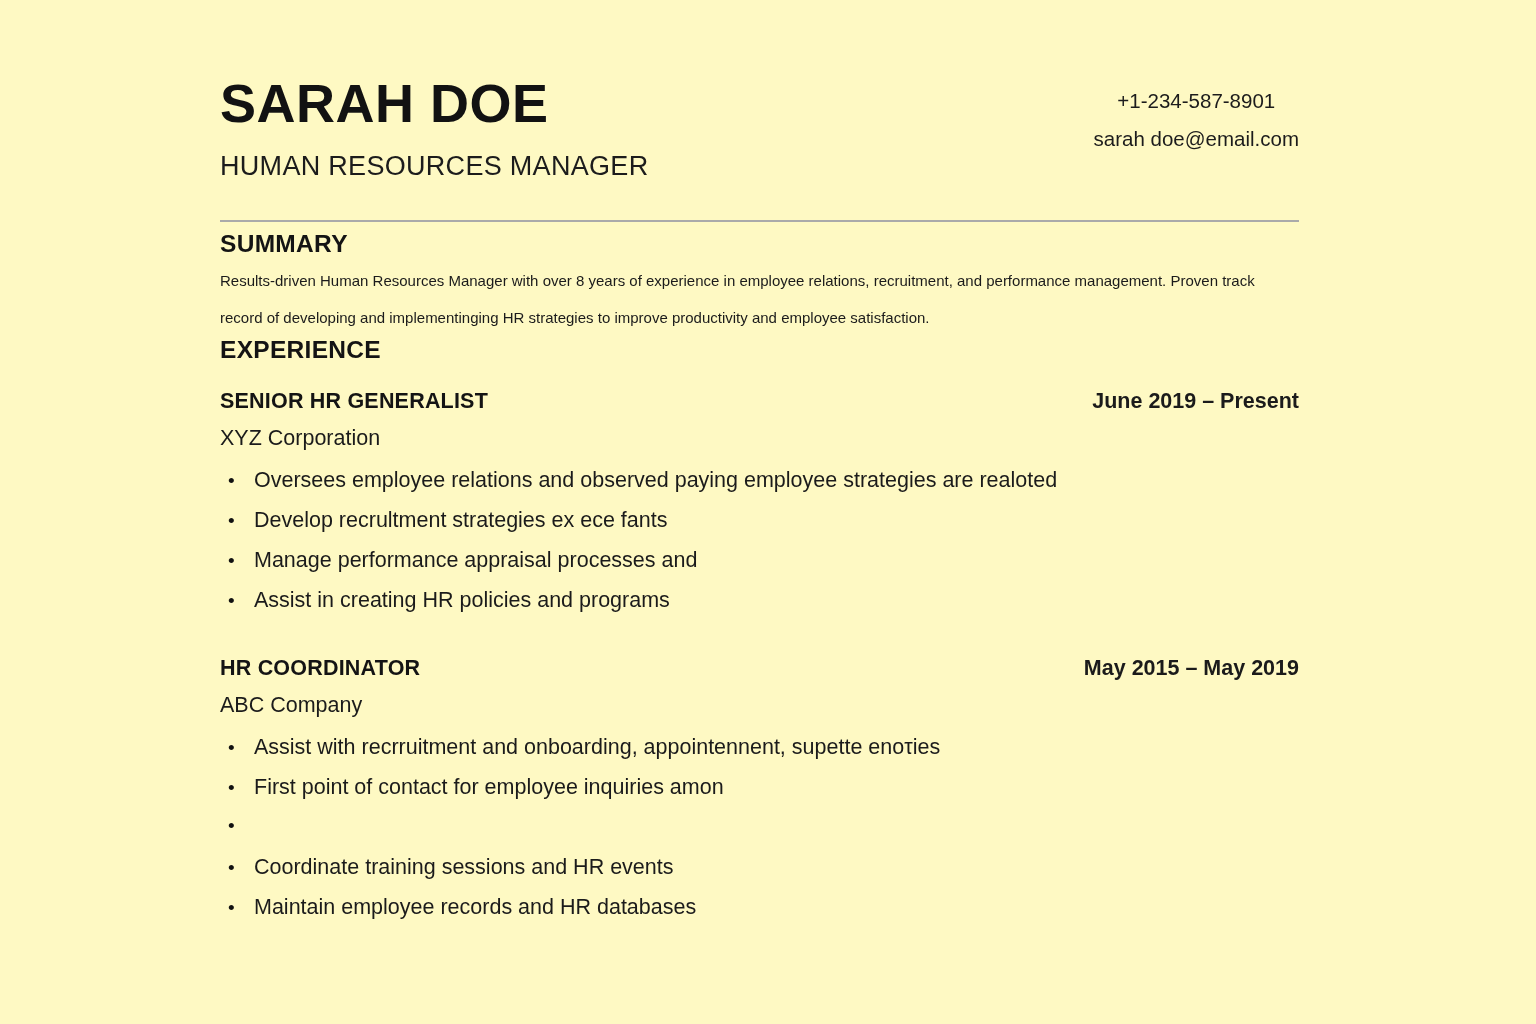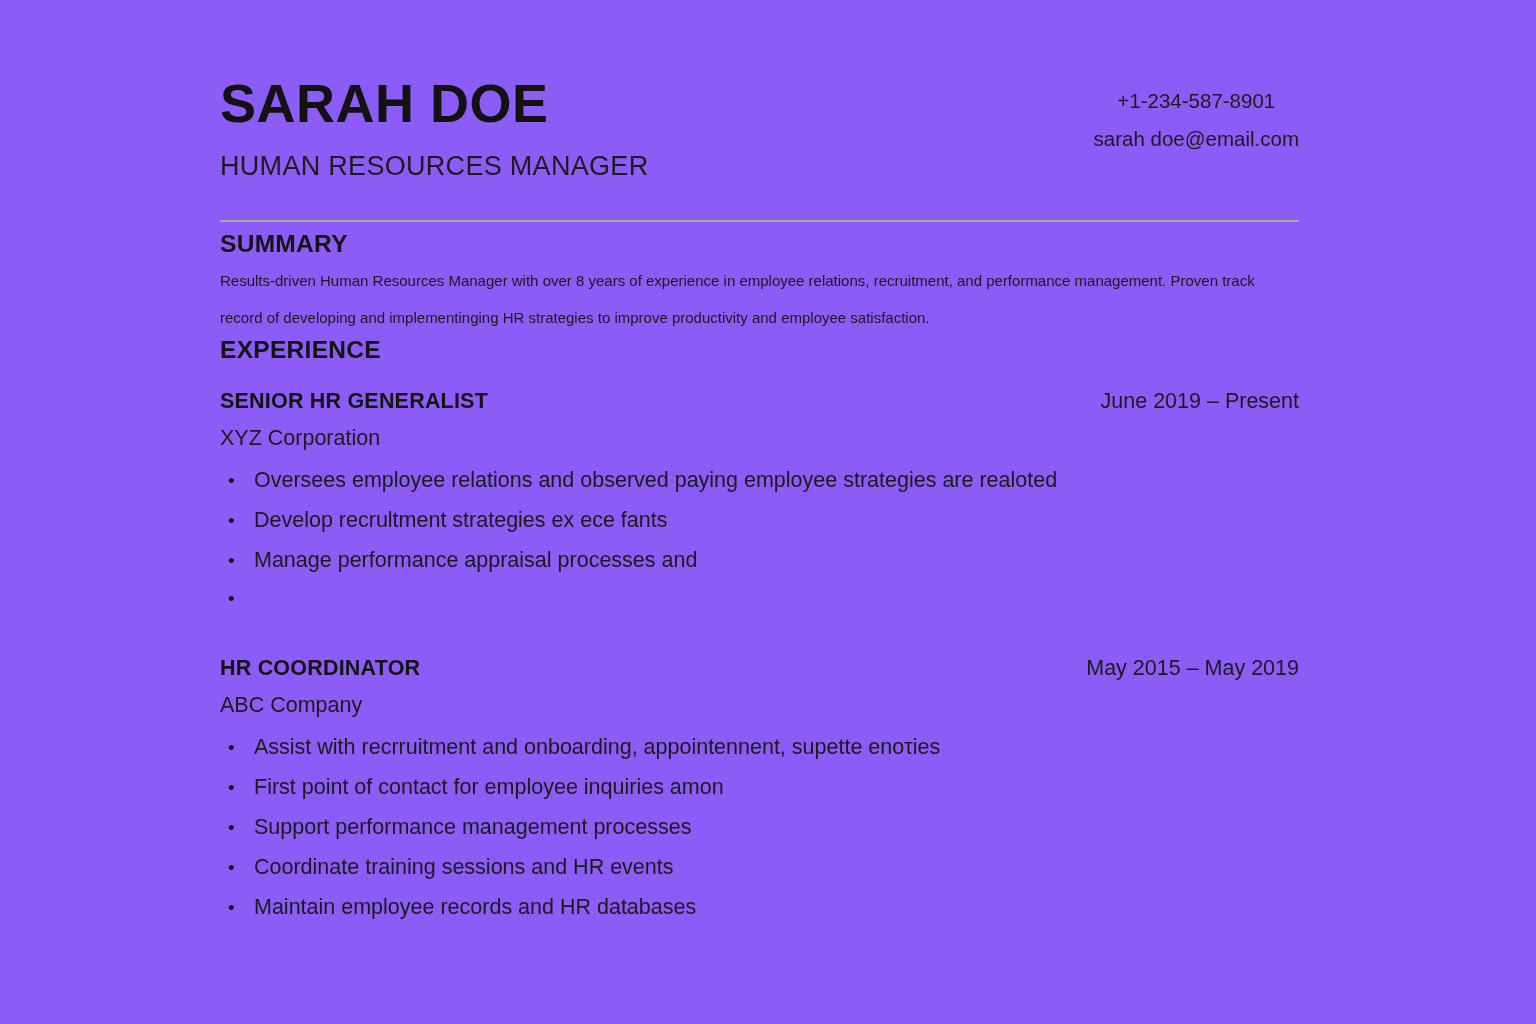--- a/index.html
+++ b/index.html
@@ -4,21 +4,21 @@
 <style>
   html, body {
     margin: 0;
     padding: 0;
     background: #ffffff;
   }
   .page {
     position: relative;
     width: 1536px;
     height: 1024px;
-    background: #8b5cf6;
+    background: #fef9c3;
     overflow: hidden;
     font-family: "Liberation Sans", sans-serif;
     color: #1a1a1a;
   }
   .content {
     position: absolute;
     left: 220px;
     top: 0;
     width: 1079px;
   }
@@ -89,21 +89,21 @@
     margin-top: 28px;
   }
   .role-title {
     font-size: 21.5px;
     font-weight: 700;
     letter-spacing: 0.2px;
     color: #141414;
   }
   .role-dates {
     font-size: 21.5px;
-    font-weight: 400;
+    font-weight: 700;
     color: #1b1b1b;
   }
   .company {
     margin-top: 12px;
     font-size: 21.5px;
     color: #1b1b1b;
   }
   ul.bullets {
     list-style: none;
     margin: 17px 0 0 0;
@@ -164,40 +164,40 @@
       <li>
         <span class="bullet-dot">•</span>
         <span class="bullet-text">Develop recrultment strategies ex ece fants</span>
       </li>
       <li>
         <span class="bullet-dot">•</span>
         <span class="bullet-text">Manage performance appraisal processes and</span>
       </li>
       <li>
         <span class="bullet-dot">•</span>
+        <span class="bullet-text">Assist in creating HR policies and programs</span>
       </li>
     </ul>
 
     <div class="job-header second">
       <div class="role-title">HR COORDINATOR</div>
       <div class="role-dates">May 2015 – May 2019</div>
     </div>
     <div class="company">ABC Company</div>
     <ul class="bullets">
       <li>
         <span class="bullet-dot">•</span>
         <span class="bullet-text">Assist with recrruitment and onboarding, appointennent, supette enoτies</span>
       </li>
       <li>
         <span class="bullet-dot">•</span>
         <span class="bullet-text">First point of contact for employee inquiries amon</span>
       </li>
       <li>
         <span class="bullet-dot">•</span>
-        <span class="bullet-text">Support performance management processes</span>
       </li>
       <li>
         <span class="bullet-dot">•</span>
         <span class="bullet-text">Coordinate training sessions and HR events</span>
       </li>
       <li>
         <span class="bullet-dot">•</span>
         <span class="bullet-text">Maintain employee records and HR databases</span>
       </li>
     </ul>

